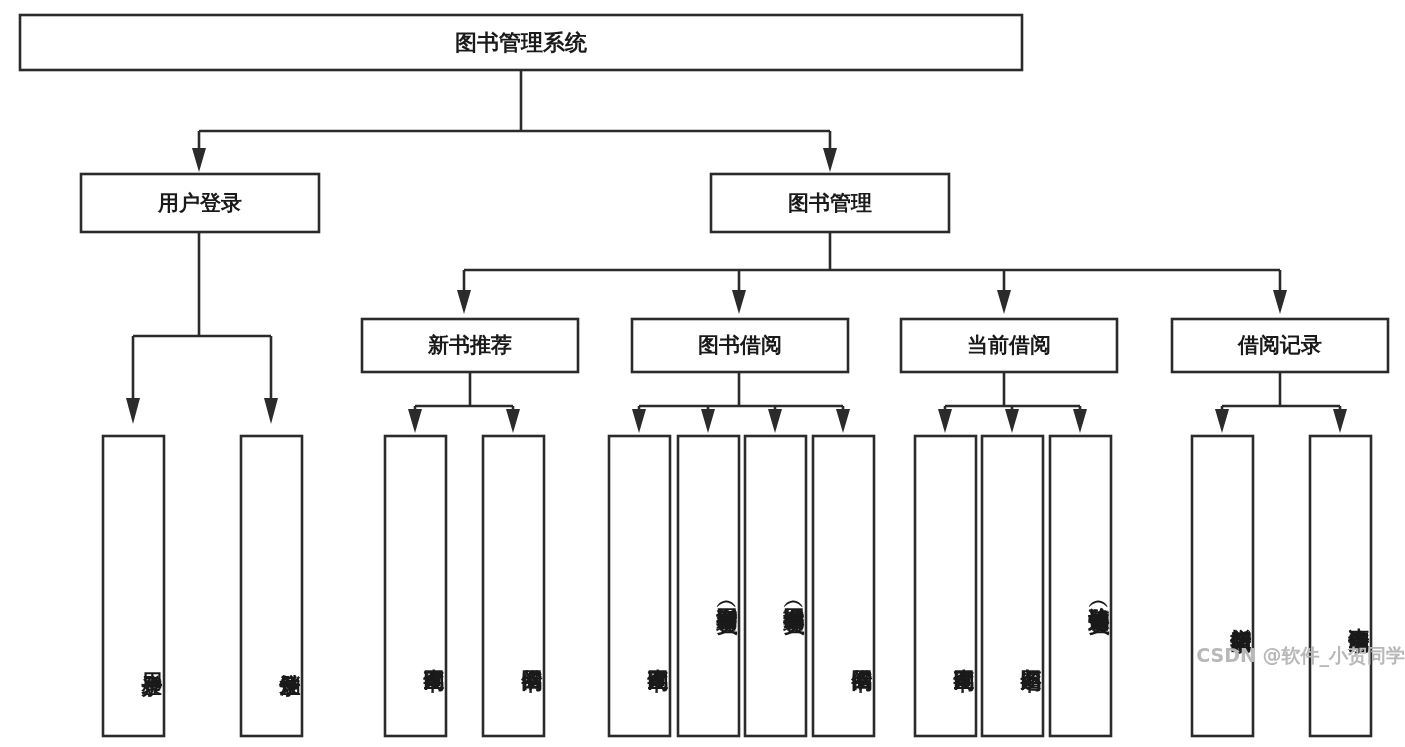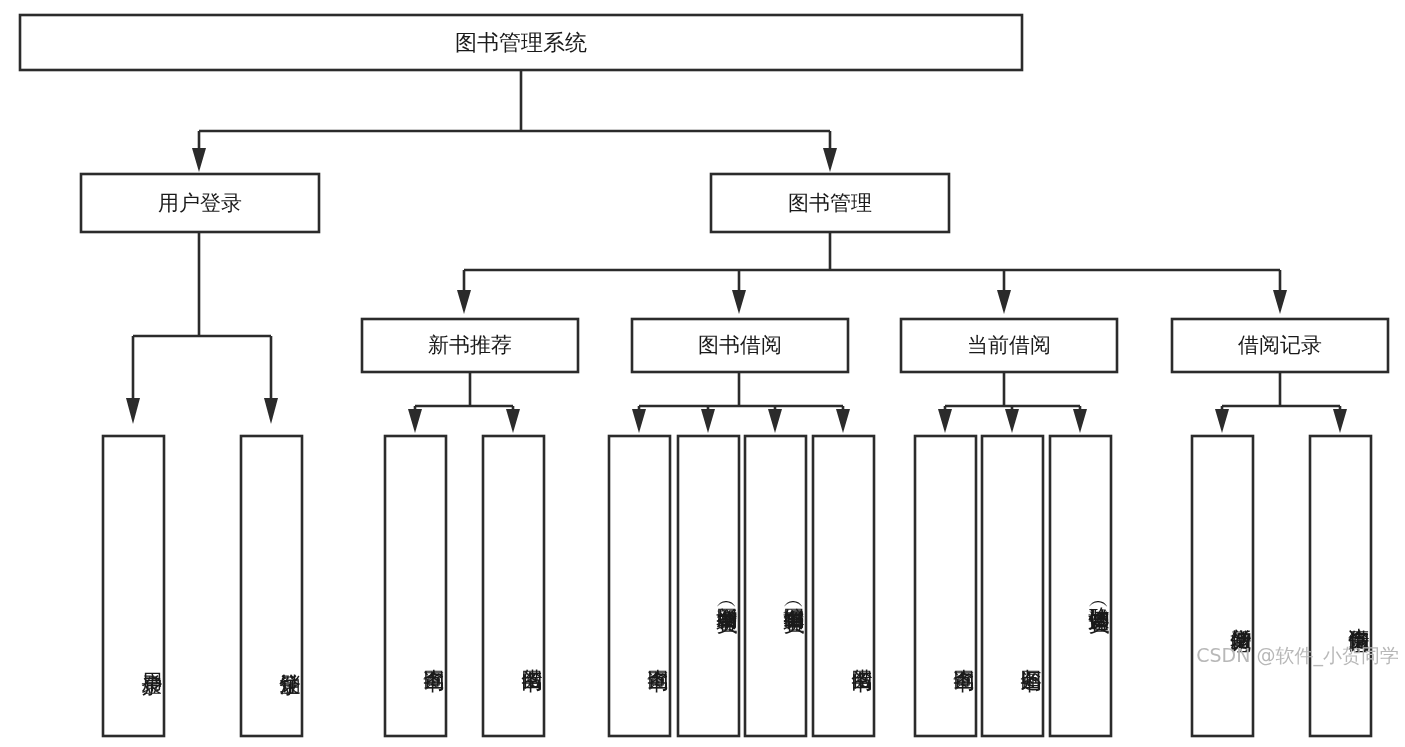--- a/index.html
+++ b/index.html
@@ -12,20 +12,21 @@
     height: 747px;
     font-family: "DejaVu Sans", "Liberation Sans", sans-serif;
     overflow: hidden;
     position: relative;
   }
   #diagram-root {
     position: relative;
     width: 1405px;
     height: 673px;
     background: #ffffff;
+    font-weight: bold;
   }
   svg#flow {
     position: absolute;
     left: 0;
     top: 0;
     width: 1405px;
     height: 747px;
     display: block;
   }
   .node-box {
@@ -69,21 +70,21 @@
     text-orientation: upright;
     letter-spacing: 1px;
     white-space: nowrap;
     pointer-events: none;
     display: flex;
     align-items: flex-start;
     justify-content: center;
   }
   #watermark {
     position: absolute;
-    right: 6px;
+    right: 0;
     bottom: 4px;
     font-family: "DejaVu Sans", "Liberation Sans", sans-serif;
     font-size: 19px;
     color: #b8b8b8;
     white-space: nowrap;
     pointer-events: none;
   }
 </style>
 </head>
 <body>

